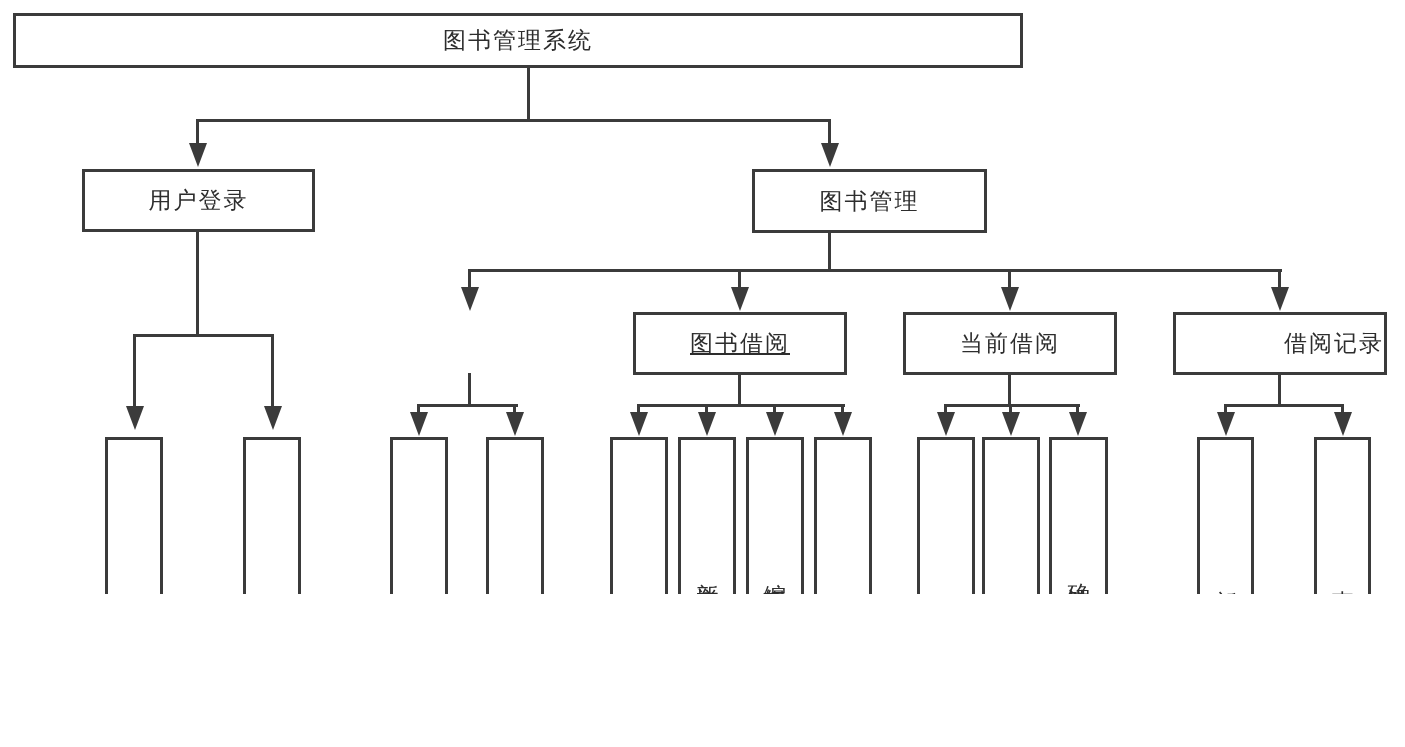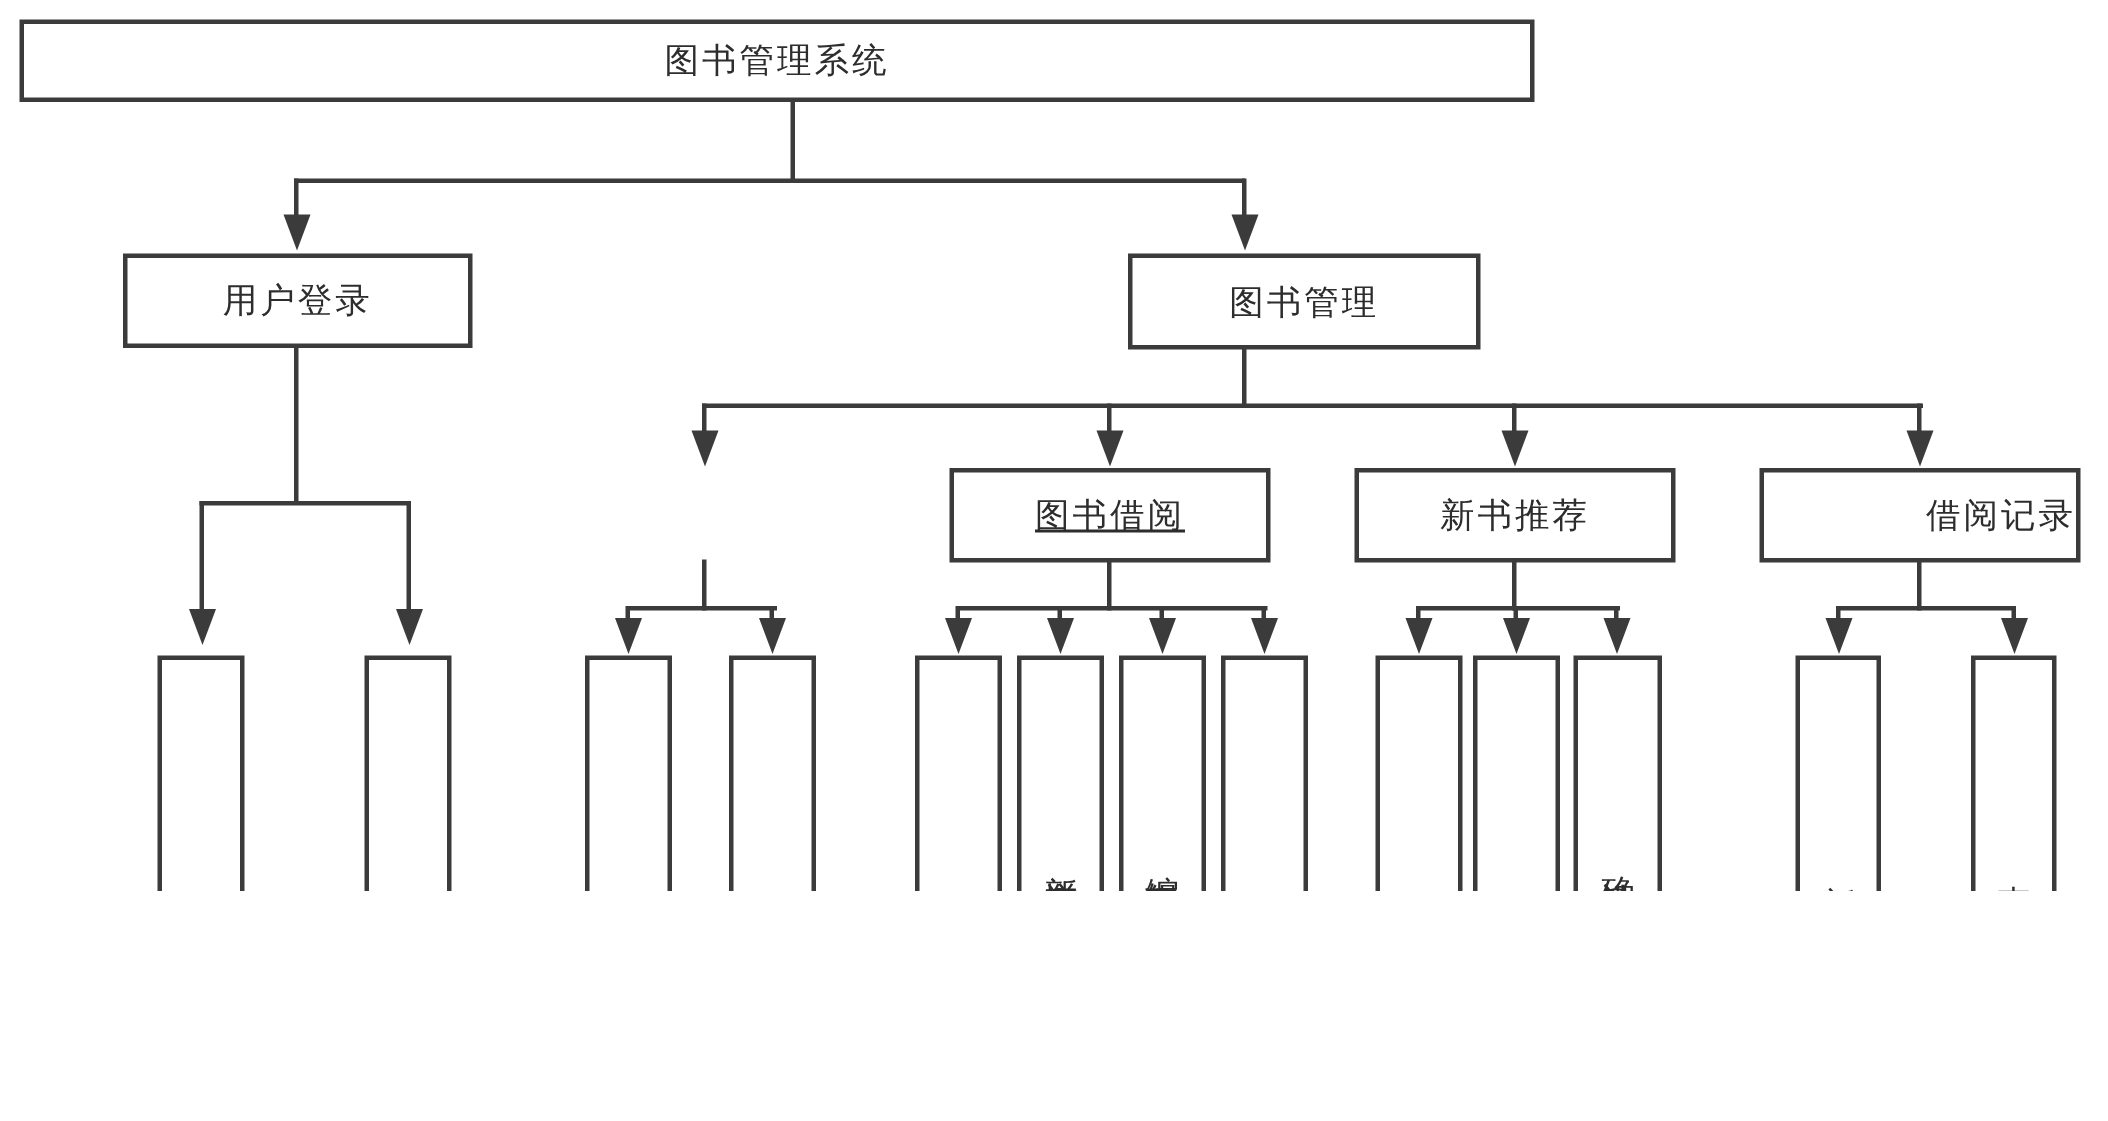--- a/index.html
+++ b/index.html
@@ -57,21 +57,21 @@
   <div class="arrowhead" style="left:731px;top:287px;"></div>
   <div class="vline" style="left:1008px;top:269px;height:21px;"></div>
   <div class="arrowhead" style="left:1001px;top:287px;"></div>
   <div class="vline" style="left:1278px;top:269px;height:21px;"></div>
   <div class="arrowhead" style="left:1271px;top:287px;"></div>
 
   <div class="node" style="left:633px;top:312px;width:214px;height:63px;text-decoration:underline;">
     <span class="lbl">图书借阅</span>
   </div>
   <div class="node" style="left:903px;top:312px;width:214px;height:63px;">
-    <span class="lbl">新书推荐</span>
+    <span class="lbl">当前借阅</span>
   </div>
   <div class="node" style="left:1173px;top:312px;width:214px;height:63px;justify-content:flex-end;">
     <span class="lbl">借阅记录</span>
   </div>
 
   <div class="vline" style="left:468px;top:373px;height:34px;"></div>
   <div class="hline" style="left:418px;top:404px;width:100px;"></div>
   <div class="vline" style="left:417px;top:404px;height:11px;"></div>
   <div class="arrowhead" style="left:410px;top:412px;"></div>
   <div class="vline" style="left:513px;top:404px;height:11px;"></div>

